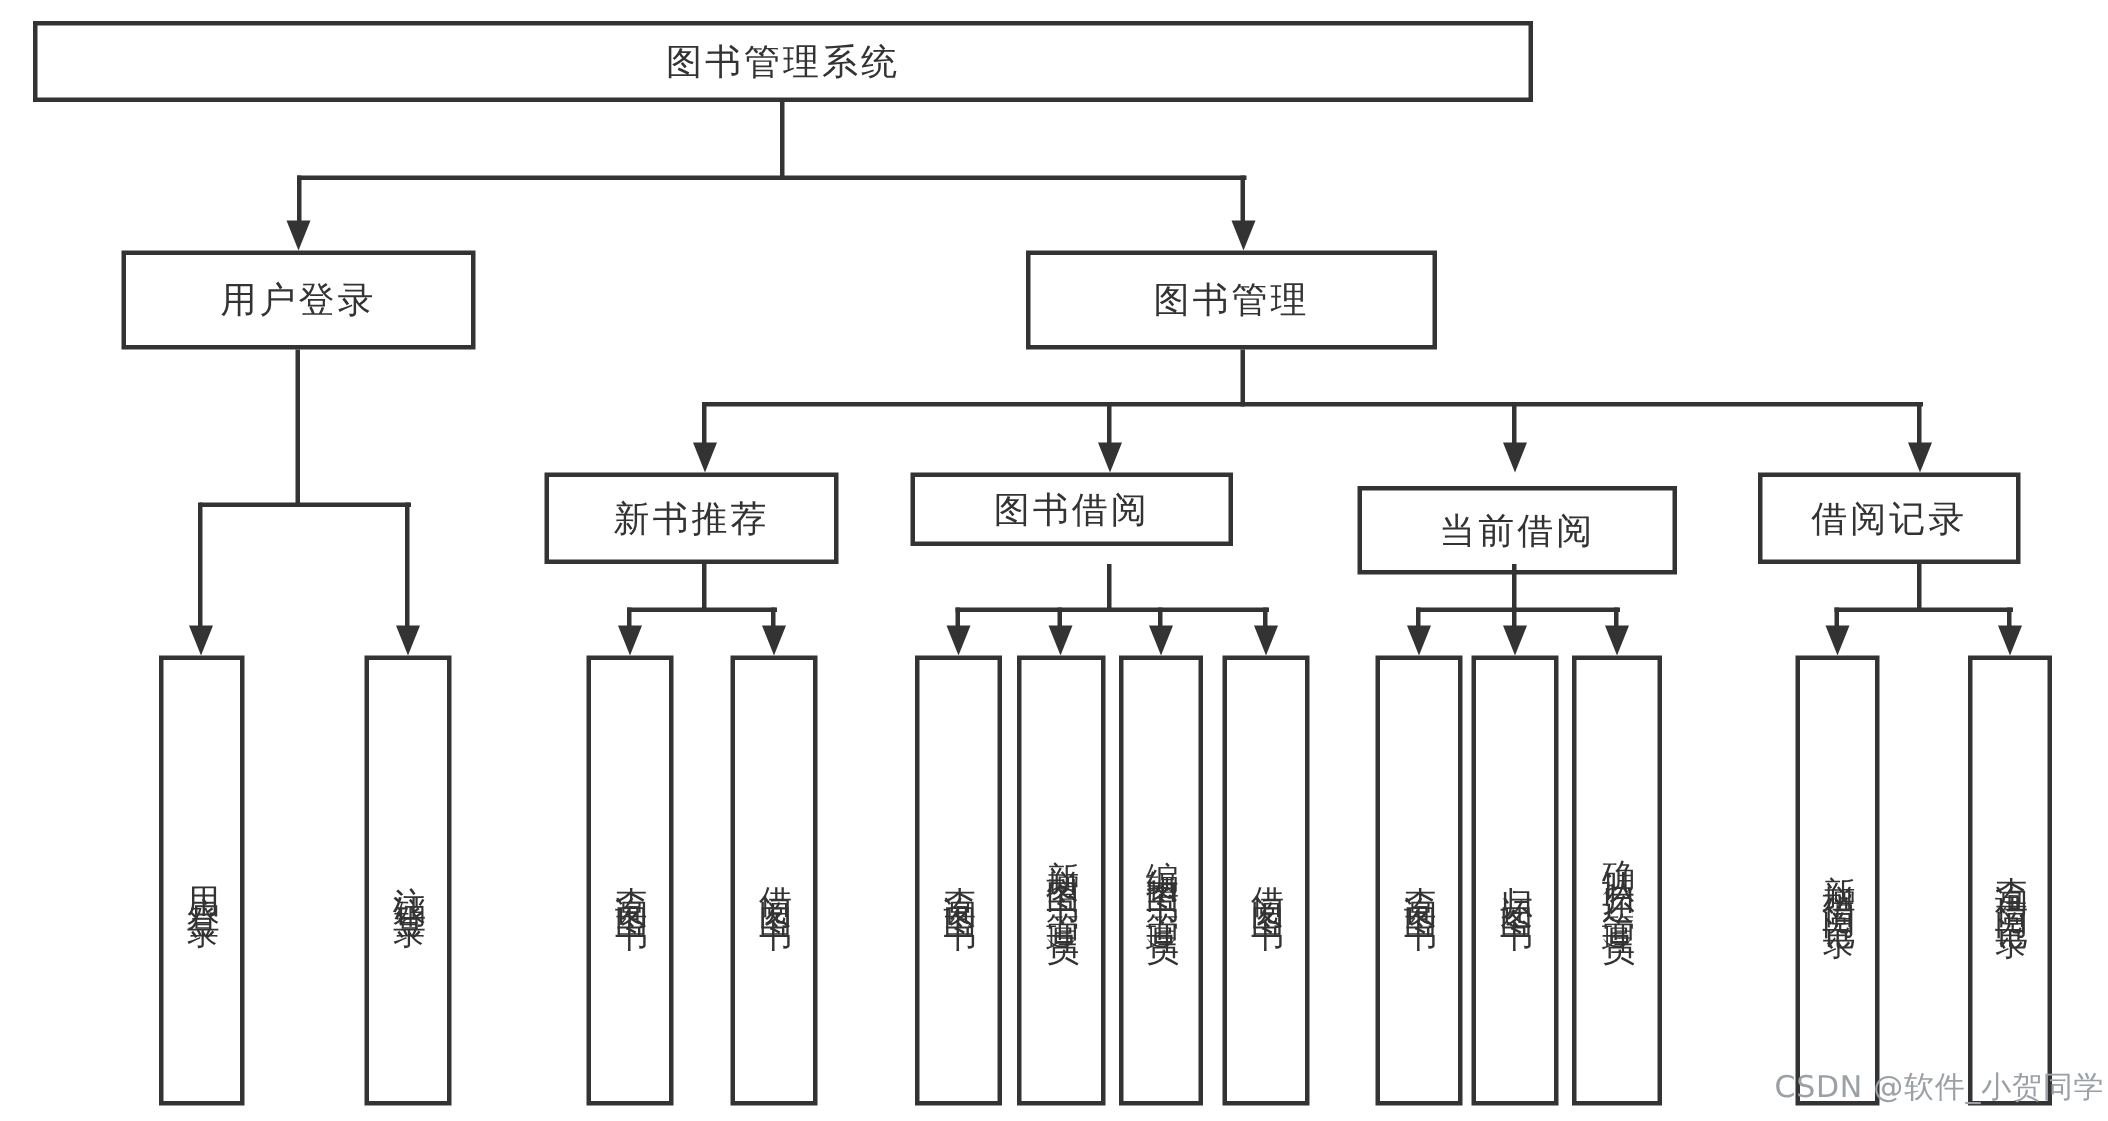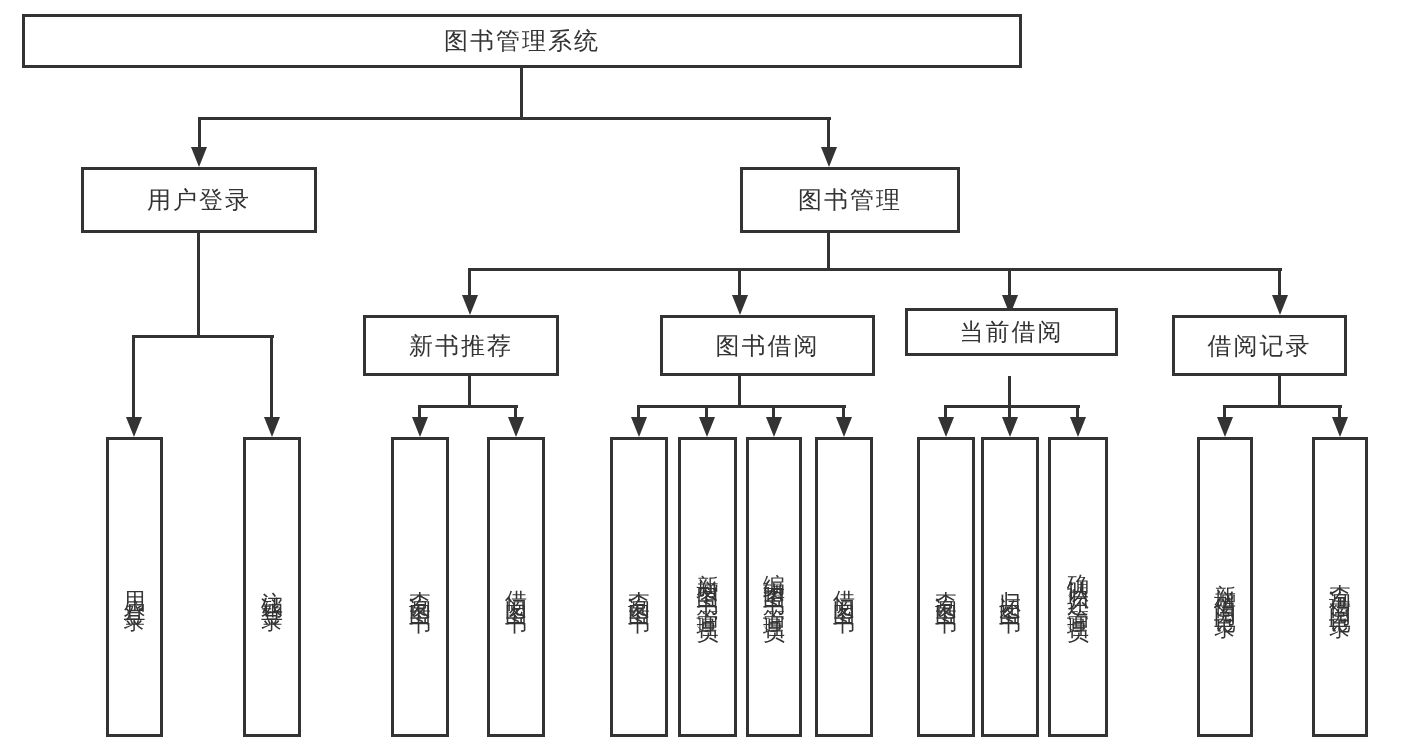--- a/index.html
+++ b/index.html
@@ -44,21 +44,21 @@
   <div class="vline" style="left:520px;top:68px;height:52px"></div>
   <div class="hline" style="left:198px;top:117px;width:633px"></div>
   <div class="vline" style="left:198px;top:117px;height:33px"></div>
   <div class="arrow" style="left:191px;top:147px"></div>
   <div class="vline" style="left:827px;top:117px;height:33px"></div>
   <div class="arrow" style="left:821px;top:147px"></div>
 
   <div class="hbox" style="left:81px;top:167px;width:236px;height:66px">
     <span>用户登录</span>
   </div>
-  <div class="hbox" style="left:740px;top:167px;width:220px;height:66px">
+  <div class="hbox" style="left:684px;top:167px;width:274px;height:66px">
     <span>图书管理</span>
   </div>
 
   <div class="vline" style="left:197px;top:233px;height:104px"></div>
   <div class="hline" style="left:133px;top:335px;width:141px"></div>
   <div class="vline" style="left:132px;top:335px;height:84px"></div>
   <div class="arrow" style="left:126px;top:417px"></div>
   <div class="vline" style="left:270px;top:335px;height:84px"></div>
   <div class="arrow" style="left:264px;top:417px"></div>
 
@@ -69,24 +69,24 @@
   <div class="vline" style="left:738px;top:268px;height:29px"></div>
   <div class="arrow" style="left:732px;top:295px"></div>
   <div class="vline" style="left:1008px;top:268px;height:29px"></div>
   <div class="arrow" style="left:1002px;top:295px"></div>
   <div class="vline" style="left:1278px;top:268px;height:29px"></div>
   <div class="arrow" style="left:1272px;top:295px"></div>
 
   <div class="hbox" style="left:363px;top:315px;width:196px;height:61px">
     <span>新书推荐</span>
   </div>
-  <div class="hbox" style="left:660px;top:315px;width:215px;height:61px">
+  <div class="hbox" style="left:607px;top:315px;width:215px;height:49px">
     <span>图书借阅</span>
   </div>
-  <div class="hbox" style="left:905px;top:308px;width:213px;height:48px">
+  <div class="hbox" style="left:905px;top:324px;width:213px;height:59px">
     <span>当前借阅</span>
   </div>
   <div class="hbox" style="left:1172px;top:315px;width:175px;height:61px">
     <span>借阅记录</span>
   </div>
 
   <div class="vline" style="left:468px;top:376px;height:32px"></div>
   <div class="hline" style="left:418px;top:405px;width:100px"></div>
   <div class="vline" style="left:418px;top:405px;height:14px"></div>
   <div class="arrow" style="left:412px;top:417px"></div>
@@ -157,14 +157,15 @@
     <span class="vtext">确认归还（管理员）</span>
   </div>
 
   <div class="vbox" style="left:1197px;top:437px;width:56px;height:300px">
     <span class="vtext">新增借阅记录</span>
   </div>
   <div class="vbox" style="left:1312px;top:437px;width:56px;height:300px">
     <span class="vtext">查询借阅记录</span>
   </div>
 
+  <div class="watermark">CSDN @软件_小贺同学</div>
 
 </div>
 
 </body></html>

